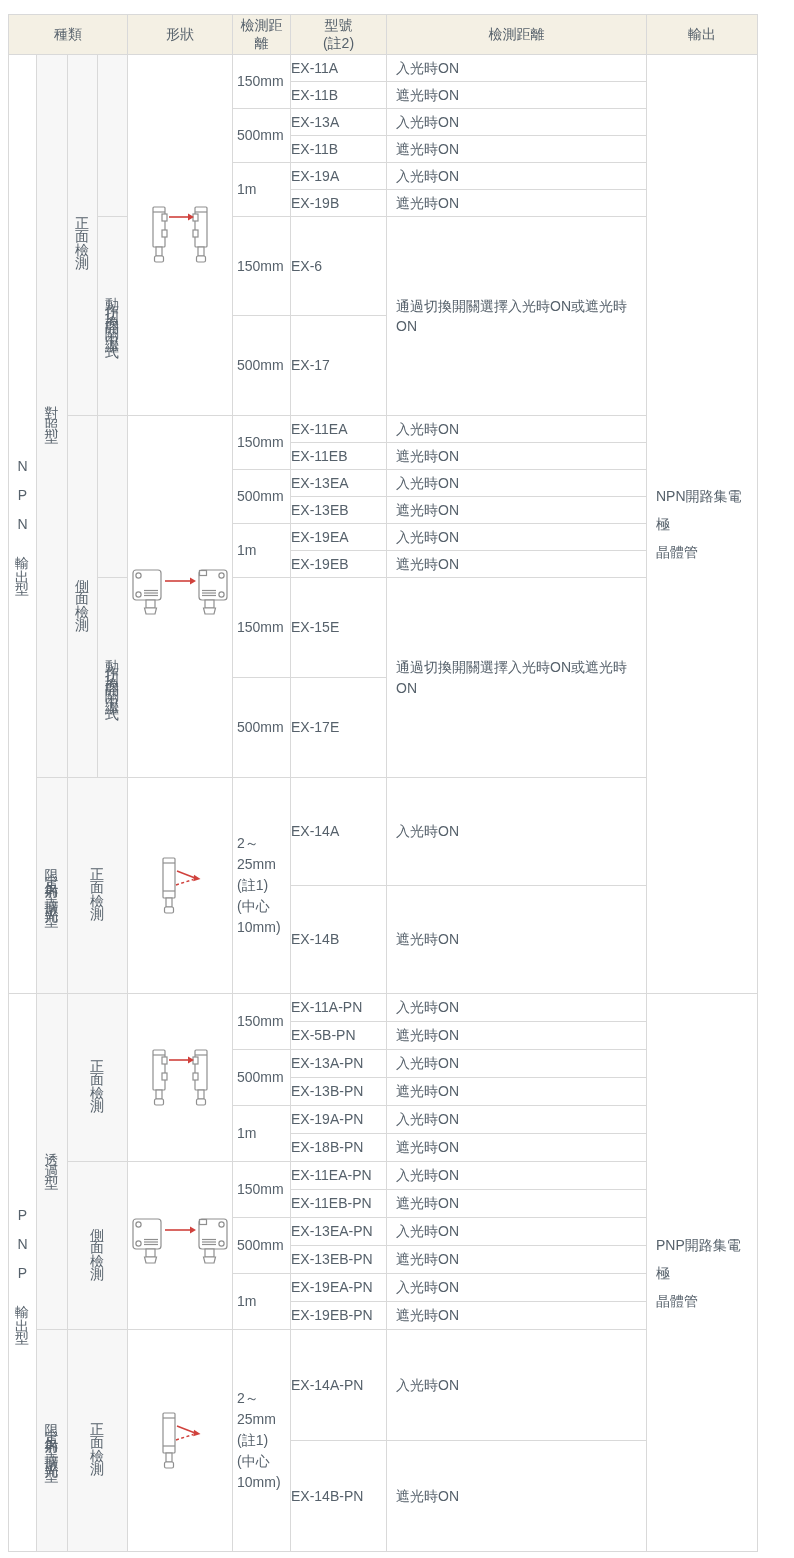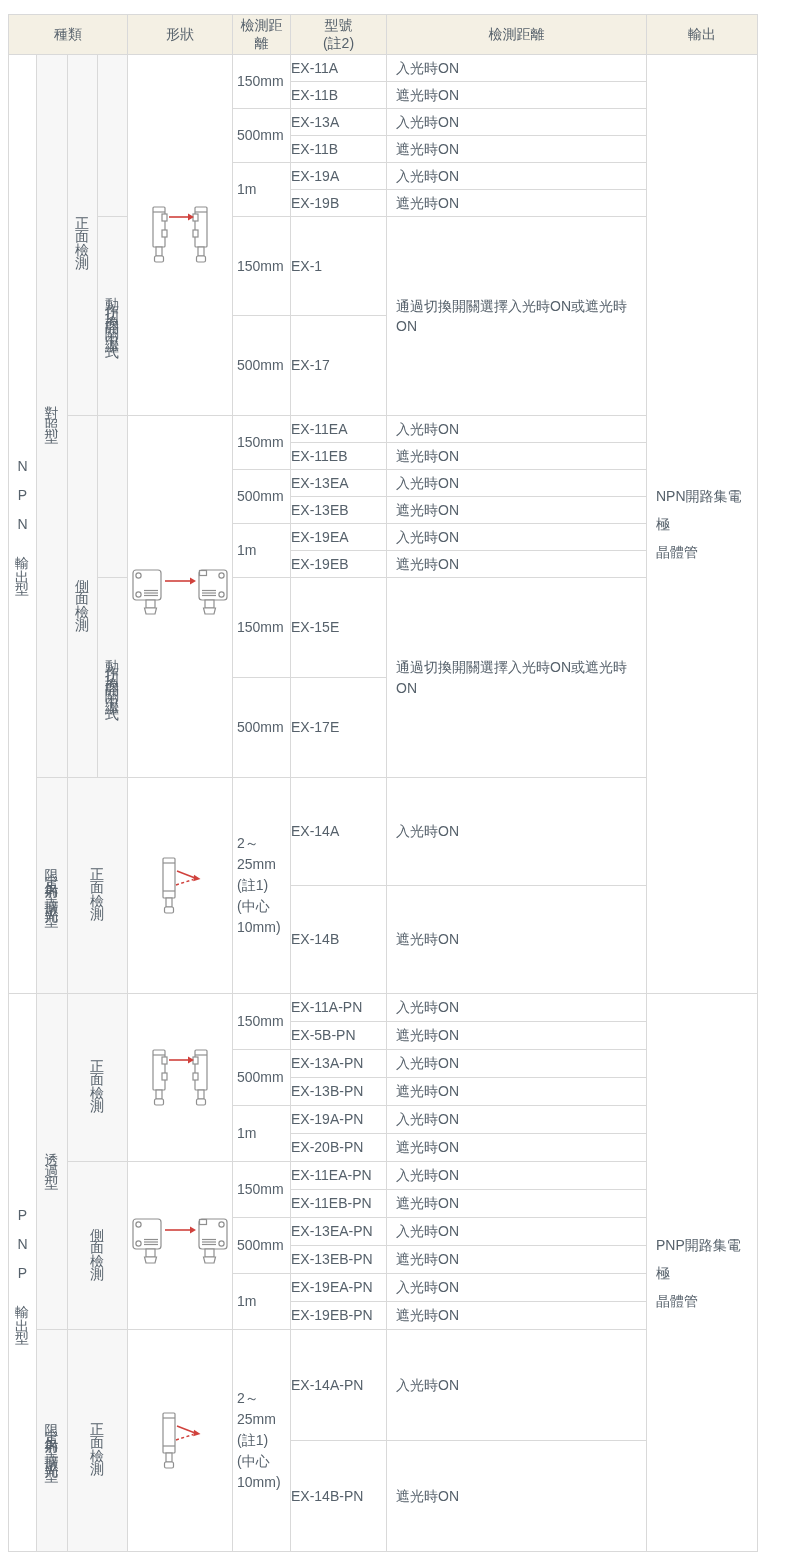--- a/index.html
+++ b/index.html
@@ -143,21 +143,21 @@
     <td class="model">EX-19A</td>
     <td>入光時ON</td>
   </tr>
   <tr class="h27">
     <td class="model">EX-19B</td>
     <td>遮光時ON</td>
   </tr>
   <tr class="h99">
     <td class="g" rowspan="2"><span class="vtext ls6">動作切換開關中繼式</span></td>
     <td class="dist">150mm</td>
-    <td class="model">EX-1</td>
+    <td class="model">EX-6</td>
     <td rowspan="2">通過切換開關選擇入光時ON或遮光時ON</td>
   </tr>
   <tr class="h100">
     <td class="dist">500mm</td>
     <td class="model">EX-17</td>
   </tr>
 
   <tr class="h27">
     <td class="g" rowspan="8"><span class="vtext ls13">側面檢測</span></td>
     <td class="g" rowspan="6"></td>
@@ -245,21 +245,21 @@
   <tr class="h28">
     <td class="model">EX-13B-PN</td>
     <td>遮光時ON</td>
   </tr>
   <tr class="h28">
     <td class="dist" rowspan="2">1m</td>
     <td class="model">EX-19A-PN</td>
     <td>入光時ON</td>
   </tr>
   <tr class="h28">
-    <td class="model">EX-20B-PN</td>
+    <td class="model">EX-18B-PN</td>
     <td>遮光時ON</td>
   </tr>
 
   <tr class="h28">
     <td class="g" colspan="2" rowspan="6"><span class="vtext ls13">側面檢測</span></td>
     <td class="shape" rowspan="6"><svg class="sh" width="100" height="60">
               <use href="#sym-side"></use>
             </svg></td>
     <td class="dist" rowspan="2">150mm</td>
     <td class="model">EX-11EA-PN</td>

